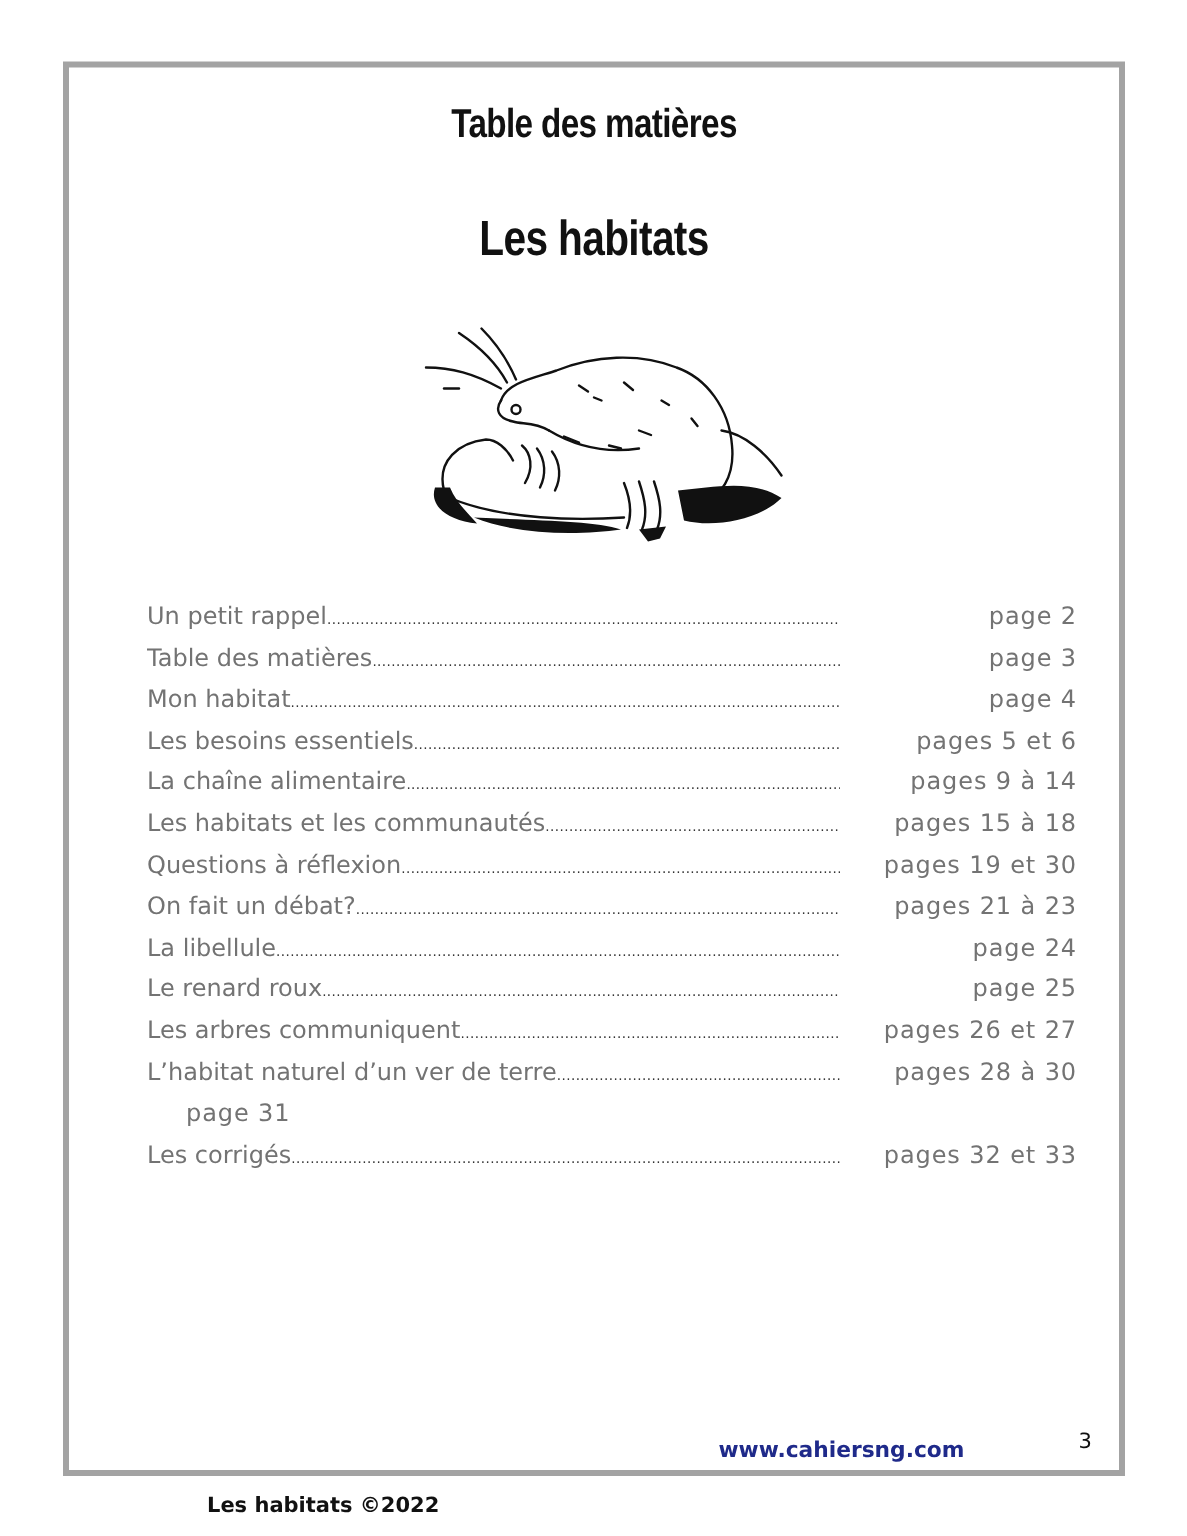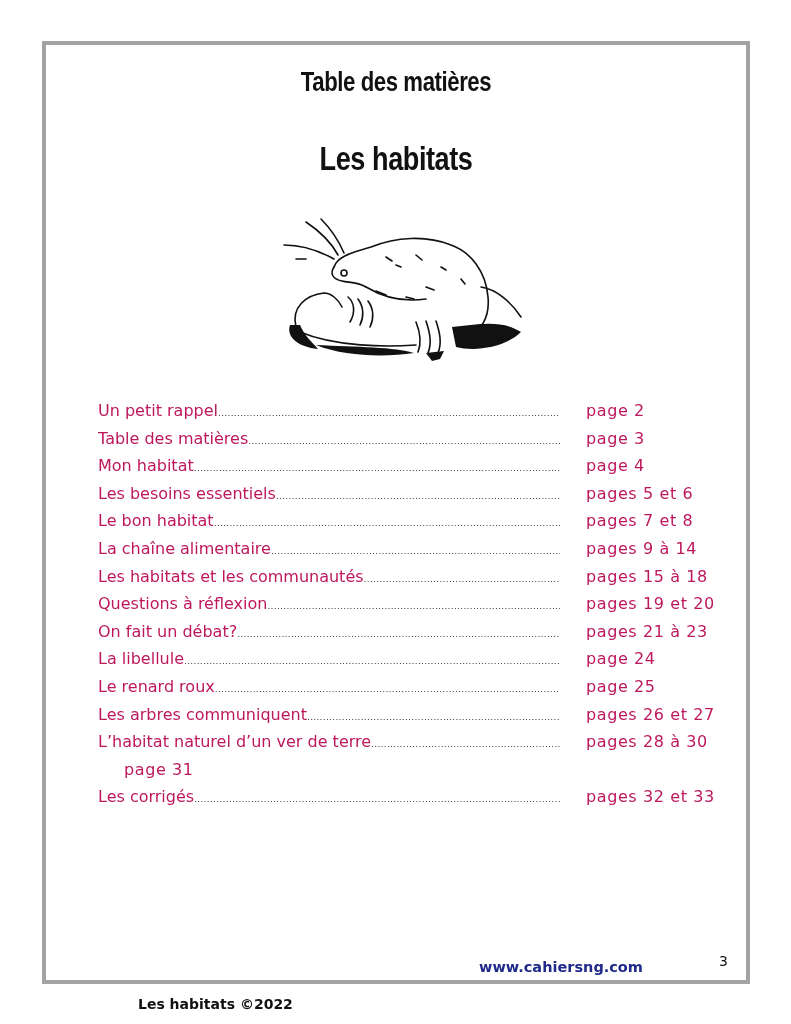--- a/index.html
+++ b/index.html
@@ -59,22 +59,23 @@
     margin: 0;
     padding: 0;
     list-style: none;
   }
   .toc-row {
     display: flex;
     align-items: baseline;
     height: 27.6px;
     font-family: "DejaVu Sans", sans-serif;
     font-size: 16px;
-    color: #be185d;
+    color: #737373;
     white-space: nowrap;
+    justify-content: space-between;
   }
   .toc-left {
     display: flex;
     align-items: baseline;
     width: 462px;
     overflow: hidden;
   }
   .toc-label {
     flex: 0 0 auto;
   }
@@ -187,45 +188,38 @@
     </li>
     <li class="toc-row">
       <span class="toc-left">
           <span class="toc-label">Les besoins essentiels</span>
           <span class="toc-dots"></span>
         </span>
       <span class="toc-page">pages 5 et 6</span>
     </li>
     <li class="toc-row">
       <span class="toc-left">
-          <span class="toc-label">Le bon habitat</span>
-          <span class="toc-dots"></span>
-        </span>
-      <span class="toc-page">pages 7 et 8</span>
-    </li>
-    <li class="toc-row">
-      <span class="toc-left">
           <span class="toc-label">La chaîne alimentaire</span>
           <span class="toc-dots"></span>
         </span>
       <span class="toc-page">pages 9 à 14</span>
     </li>
     <li class="toc-row">
       <span class="toc-left">
           <span class="toc-label">Les habitats et les communautés</span>
           <span class="toc-dots"></span>
         </span>
       <span class="toc-page">pages 15 à 18</span>
     </li>
     <li class="toc-row">
       <span class="toc-left">
           <span class="toc-label">Questions à réflexion</span>
           <span class="toc-dots"></span>
         </span>
-      <span class="toc-page">pages 19 et 20</span>
+      <span class="toc-page">pages 19 et 30</span>
     </li>
     <li class="toc-row">
       <span class="toc-left">
           <span class="toc-label">On fait un débat?</span>
           <span class="toc-dots"></span>
         </span>
       <span class="toc-page">pages 21 à 23</span>
     </li>
     <li class="toc-row">
       <span class="toc-left">

